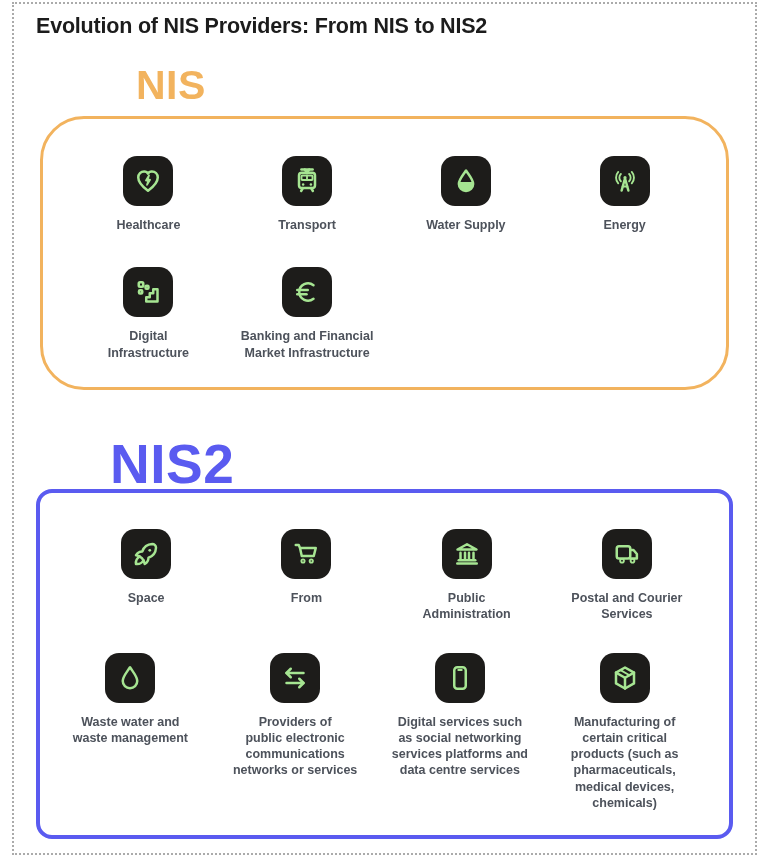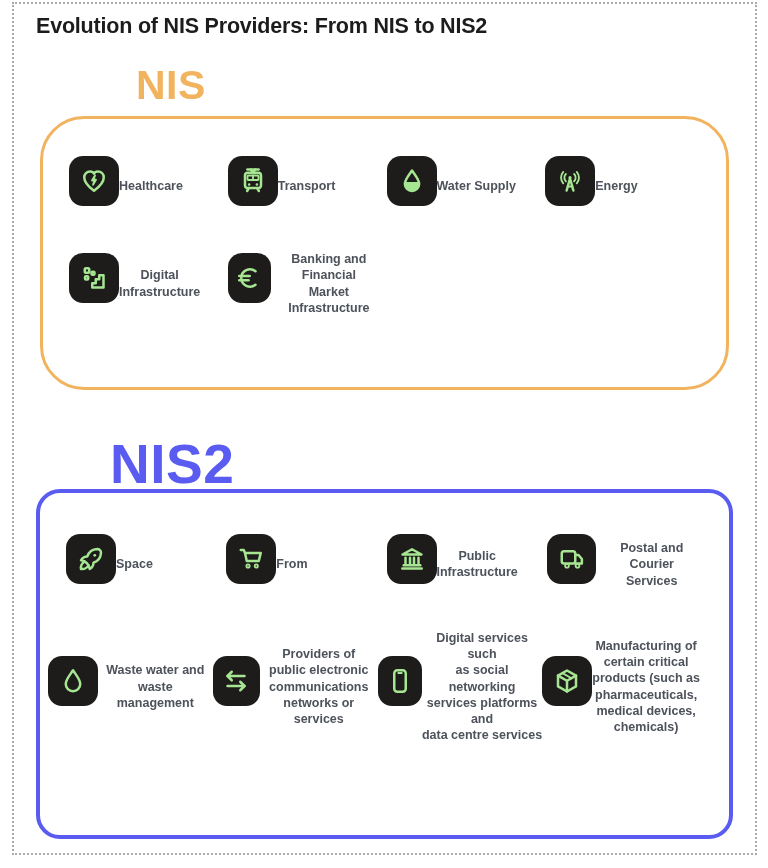--- a/index.html
+++ b/index.html
@@ -19,28 +19,28 @@
   .section-label { position:absolute; font-weight:bold; letter-spacing:0.5px; }
   #nis-label  { left:99px; top:62px;  font-size:41px; color:var(--nis-accent,#f2b35e);margin-left:37px; }
   #nis2-label { left:110px; top:432px; font-size:55px; color:var(--nis2-accent,#5a5bf0); }
   .box { position:absolute; box-sizing:border-box; background:transparent; }
   #nis-box {
     left:40px; top:116px; width:689px; height:274px;
     border:3px solid var(--nis-accent,#f2b35e); border-radius:44px;
   }
   #nis2-box {
     left:36px; top:489px; width:697px; height:350px;
-    border:4px solid var(--nis2-accent,#5a5bf0); border-radius:24px;
+    border:4px solid var(--nis2-accent,#5a5bf0); border-radius:16px;
   }
   .grid { display:grid; grid-template-columns:repeat(4,1fr); padding:0 22px 0 26px; }
   #nis-box  .r1 { margin-top:37px; }
   #nis-box  .r2 { margin-top:34px; }
   #nis2-box .r1 { margin-top:36px; }
   #nis2-box .r2 { margin-top:30px;padding-left:8px; }
-  .cell { display:flex; align-items:center; }
+  .cell { display:flex; flex-direction:column; align-items:center; }
   .tile {
     width:50px; height:50px; border-radius:14px;
     background:var(--tile-bg,#1d1c1a); color:var(--glyph-green,#a6e592);
     display:flex; align-items:center; justify-content:center;
   }
   .tile svg { width:30px; height:30px; display:block; }
   .tile .s { stroke:currentColor; stroke-width:2; fill:none; stroke-linecap:round; stroke-linejoin:round; }
   .tile .thin { stroke-width:1.5; }
   .tile .f { fill:currentColor; stroke:none; }
   .cap {
@@ -173,21 +173,21 @@
     <div class="cell">
       <div class="tile">
         <svg viewBox="0 0 24 24">
           <path class="s" d="M4.4 8.4 12 4.2 19.6 8.4Z"></path>
           <path class="s" d="M6.8 11V16.2M10.4 11V16.2M13.6 11V16.2M17.2 11V16.2"></path>
           <path class="s" d="M5.4 16.9H18.6"></path>
           <path class="s" d="M4.2 19.5H19.8"></path>
         </svg>
       </div>
       <div class="cap">Public
-Infrastructure</div>
+Administration</div>
     </div>
 
     <div class="cell">
       <div class="tile">
         <svg viewBox="0 0 24 24">
           <rect class="s" x="3.8" y="5.8" width="10.8" height="9.8" rx="1.8"></rect>
           <path class="s" d="M14.6 8.8H17.2L19.9 12V15.6H14.6"></path>
           <circle class="s thin" cx="8" cy="17.4" r="1.5"></circle>
           <circle class="s thin" cx="16.4" cy="17.4" r="1.5"></circle>
         </svg>

